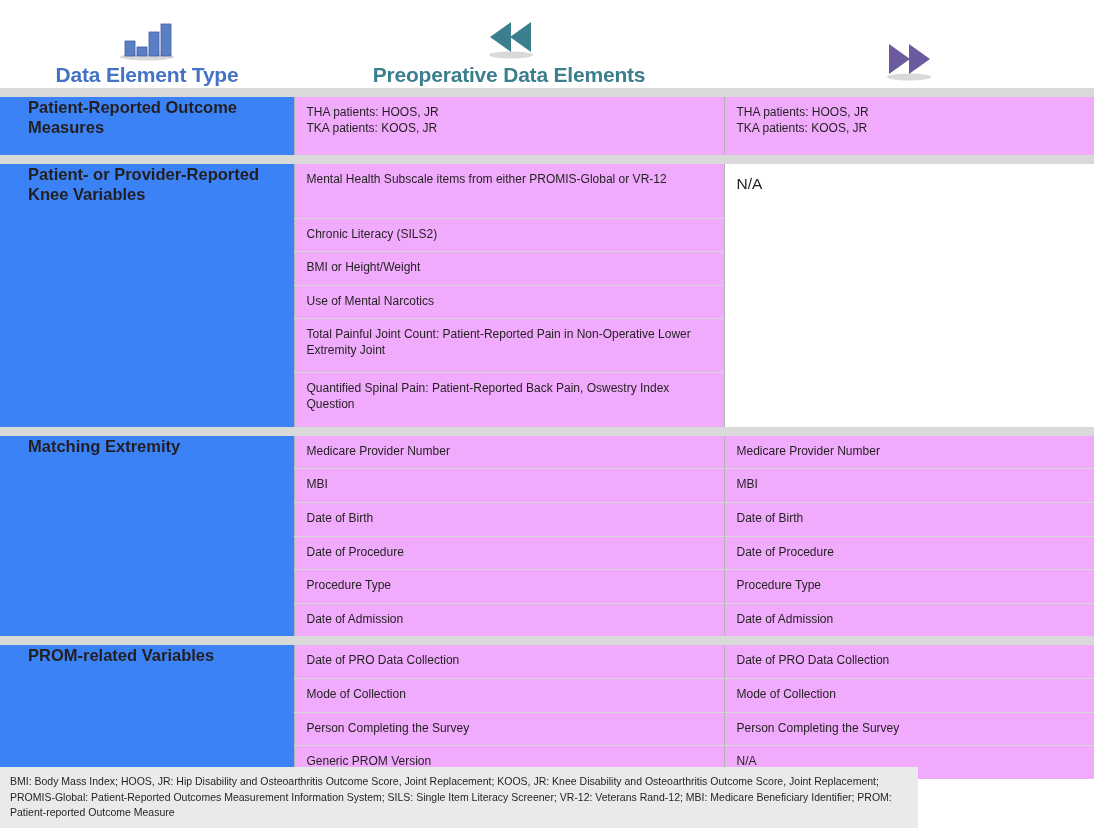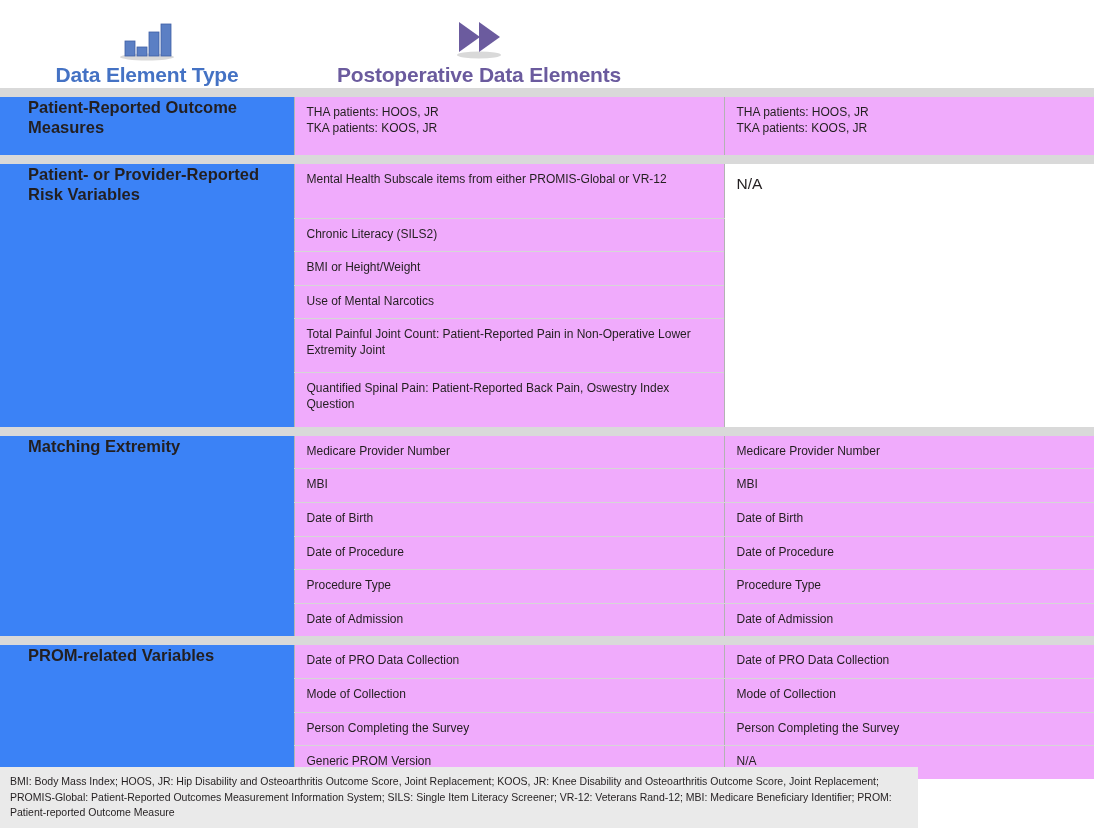--- a/index.html
+++ b/index.html
@@ -145,30 +145,39 @@
           <ellipse cx="32" cy="41" rx="27" ry="3.4" fill="#d9d9d9"></ellipse>
           <rect x="10" y="25" width="10" height="15" fill="#5b7fc4" stroke="#3f5fa6" stroke-width="0.8"></rect>
           <rect x="22" y="31" width="10" height="9" fill="#5b7fc4" stroke="#3f5fa6" stroke-width="0.8"></rect>
           <rect x="34" y="16" width="10" height="24" fill="#5b7fc4" stroke="#3f5fa6" stroke-width="0.8"></rect>
           <rect x="46" y="8" width="10" height="32" fill="#5b7fc4" stroke="#3f5fa6" stroke-width="0.8"></rect>
         </svg>
       </div>
       <div class="hdr-title blue">Data Element Type</div>
     </div>
 
+    <div class="hdr-cell hdr-col-2">
+      <div class="hdr-icon">
+        <svg width="72" height="46" viewBox="0 0 72 46" aria-hidden="true">
+          <ellipse cx="38" cy="39" rx="22" ry="3.4" fill="#d9d9d9"></ellipse>
+          <path d="M38 6 L38 36 L17 21 Z" fill="#3b7f8f"></path>
+          <path d="M58 6 L58 36 L37 21 Z" fill="#3b7f8f"></path>
+        </svg>
+      </div>
+      <div class="hdr-title teal">Preoperative Data Elements</div>
+    </div>
 
     <div class="hdr-cell hdr-col-3">
       <div class="hdr-icon">
         <svg width="72" height="46" viewBox="0 0 72 46" aria-hidden="true">
           <ellipse cx="36" cy="39" rx="22" ry="3.4" fill="#d9d9d9"></ellipse>
           <path d="M16 6 L16 36 L37 21 Z" fill="#6b5b9e"></path>
           <path d="M36 6 L36 36 L57 21 Z" fill="#6b5b9e"></path>
         </svg>
       </div>
-      <div class="hdr-title purple">Postoperative Data Elements</div>
     </div>
 
   </div>
 
   <table class="tbl">
     <colgroup>
       <col class="c1">
         <col class="c2">
         <col class="c3">
     </colgroup>
@@ -192,21 +201,21 @@
         </td>
       </tr>
 
       <tr class="band-sep">
         <td></td>
         <td></td>
         <td></td>
       </tr>
 
       <tr>
-        <td class="label-cell" rowspan="6">Patient- or Provider-Reported Risk Variables</td>
+        <td class="label-cell" rowspan="6">Patient- or Provider-Reported Knee Variables</td>
         <td class="item-cell" style="height:54px">Mental Health Subscale items from either PROMIS-Global or VR-12</td>
         <td class="na-cell" rowspan="6">N/A</td>
       </tr>
       <tr>
         <td class="item-cell">Chronic Literacy (SILS2)</td>
       </tr>
       <tr>
         <td class="item-cell">BMI or Height/Weight</td>
       </tr>
       <tr>

